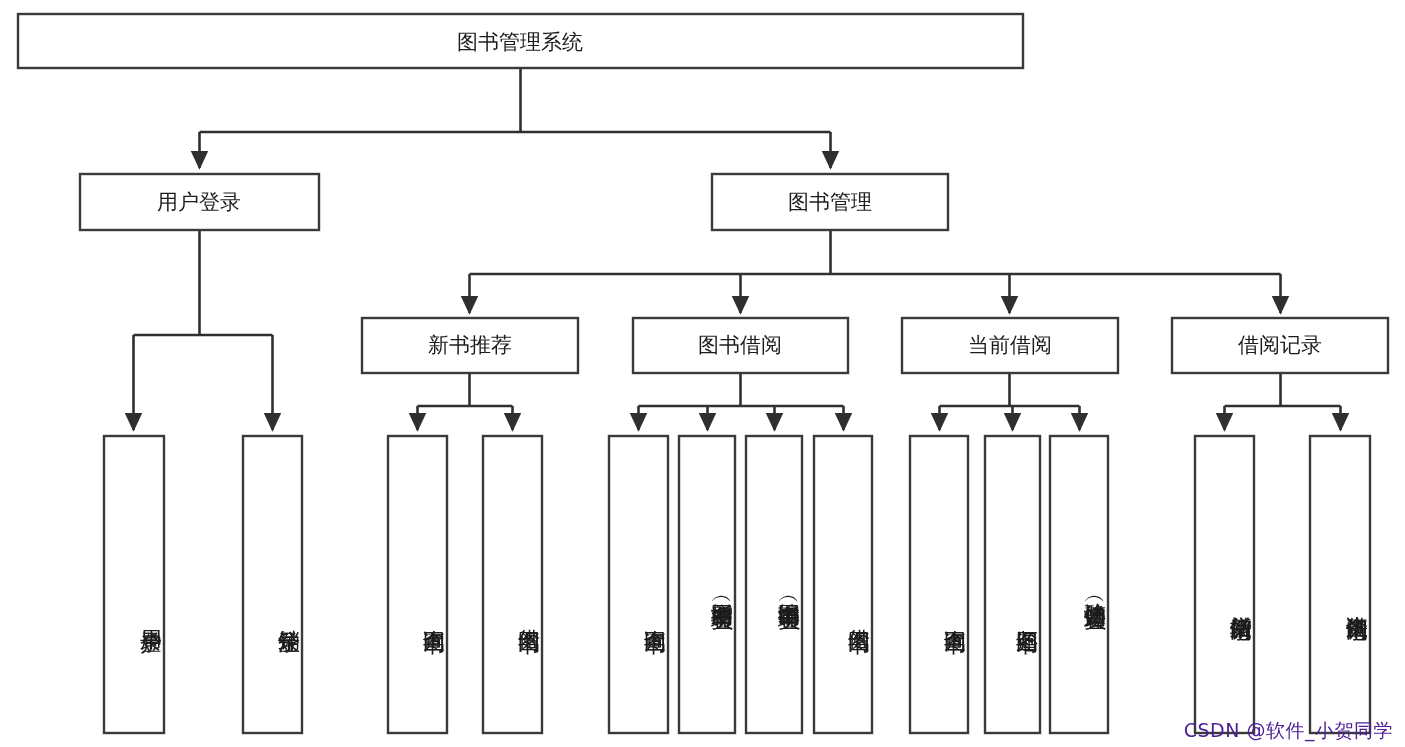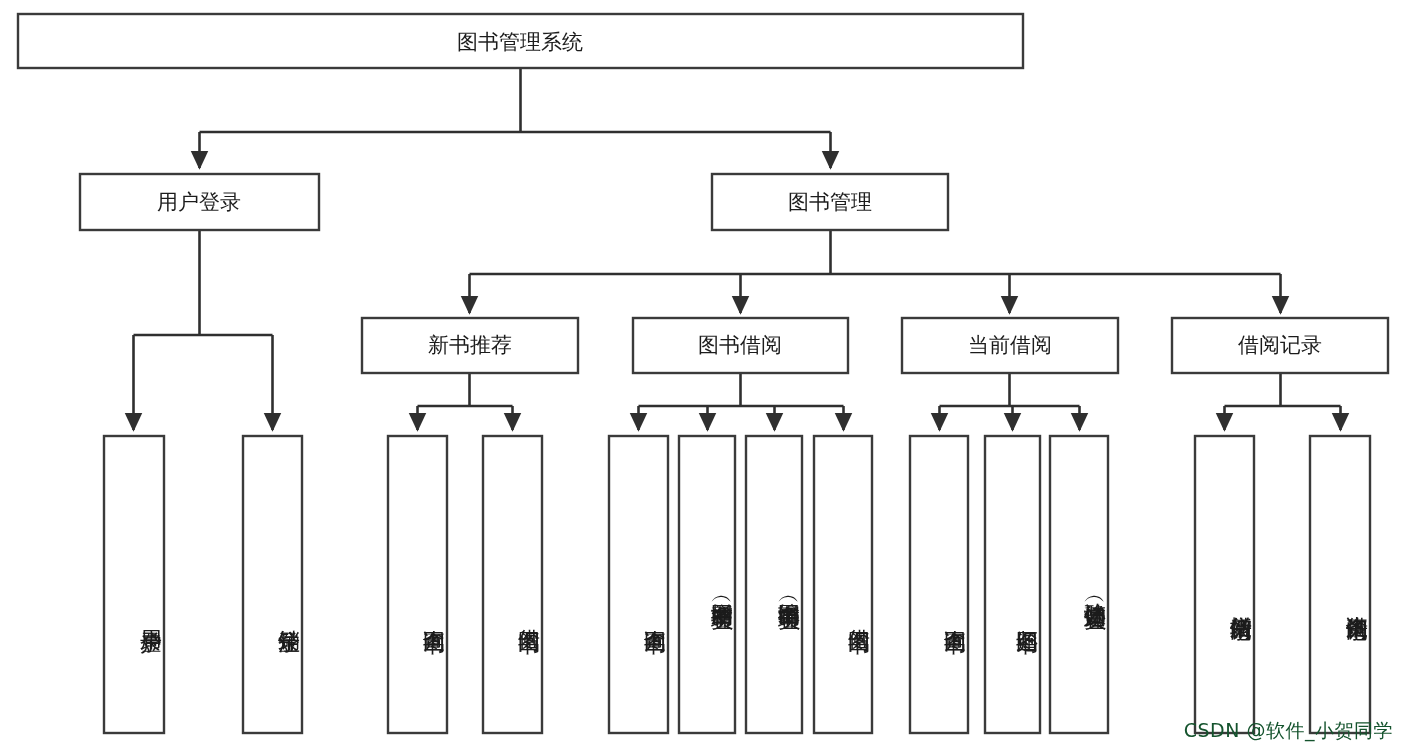--- a/index.html
+++ b/index.html
@@ -62,21 +62,21 @@
     white-space: nowrap;
     text-align: center;
     pointer-events: none;
   }
   .watermark {
     position: absolute;
     right: 12px;
     bottom: 3px;
     font-family: "DejaVu Sans", "Liberation Sans", sans-serif;
     font-size: 19px;
-    color: #14532d;
+    color: #4c1d95;
     white-space: nowrap;
     letter-spacing: 0.5px;
   }
 </style>
 </head>
 <body>
 
 <div id="diagram-root">
 
   <svg id="tree-svg" viewBox="0 0 1405 747">

